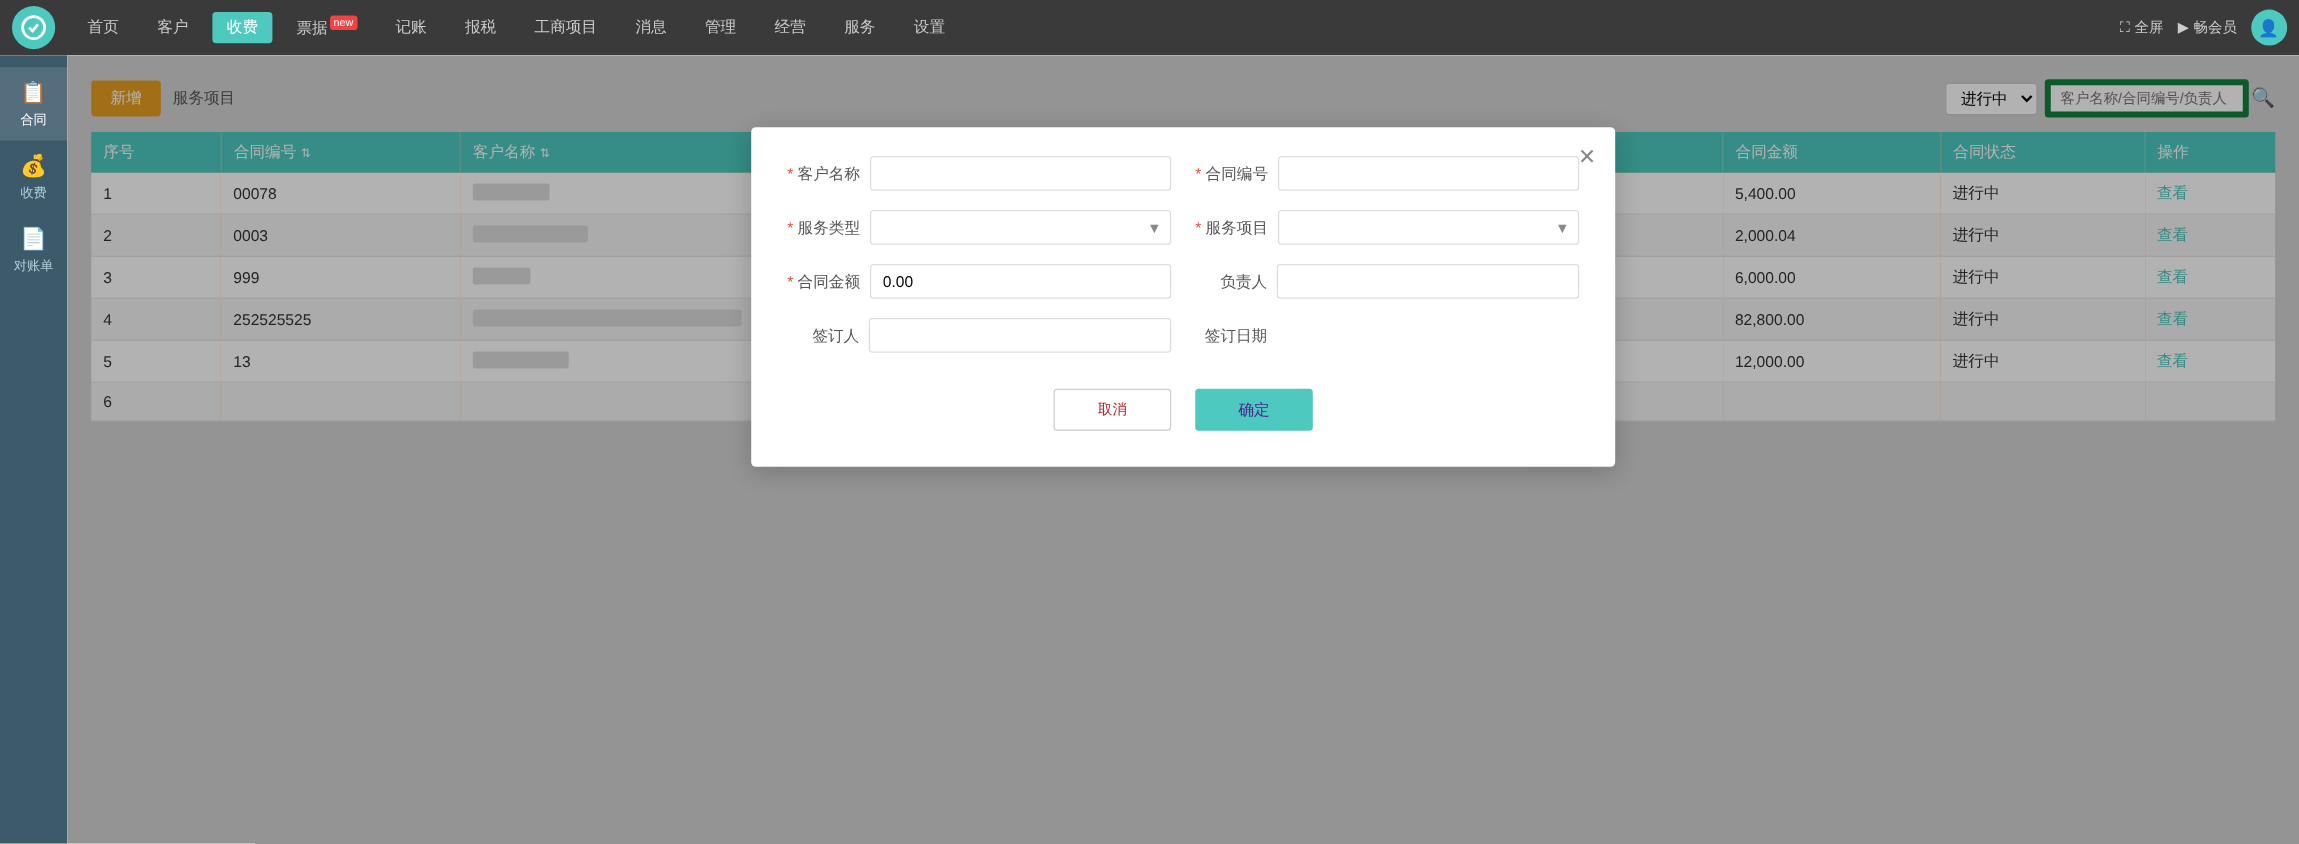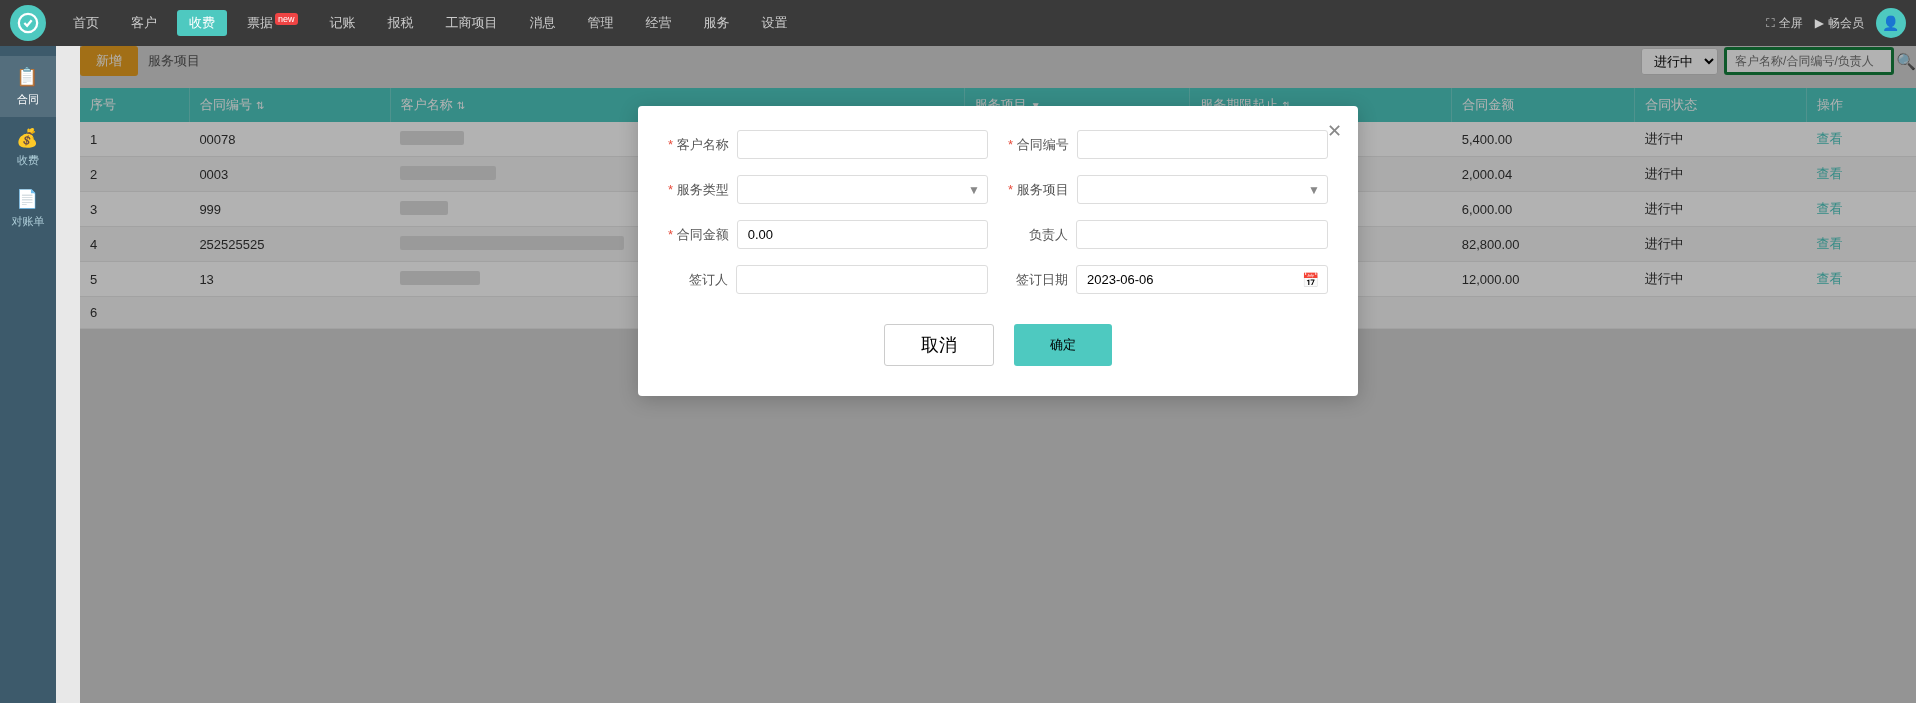--- a/index.html
+++ b/index.html
@@ -103,24 +103,23 @@
     .sidebar-icon {
       width: 22px; height: 22px;
       display: flex; align-items: center; justify-content: center;
       font-size: 18px;
     }
 
     
     .content {
       flex: 1;
       background: #d4d4d4;
-      padding: 0;
+      padding: 20px;
       overflow: auto;
       position: relative;
-      margin-left: 24px;
     }
 
     
     .toolbar {
       display: flex;
       align-items: center;
       gap: 10px;
       margin-bottom: 12px;
     }
     .btn-new {
@@ -144,21 +143,21 @@
     }
     .status-select {
       border: 1px solid #ccc;
       background: #fff;
       padding: 4px 8px;
       border-radius: 3px;
       font-size: 13px;
       cursor: pointer;
     }
     .search-box {
-      border: 3px solid #15803d;
+      border: 5px solid #15803d;
       background: #fff;
       padding: 4px 8px;
       border-radius: 3px;
       font-size: 12px;
       width: 170px;
       outline: none;
     }
     .search-btn {
       background: none;
       border: none;
@@ -322,26 +321,26 @@
       justify-content: center;
       gap: 20px;
       margin-top: 30px;
     }
     .btn-cancel {
       border: 1px solid #ccc;
       background: #fff;
       padding: 8px 36px;
       border-radius: 3px;
       cursor: pointer;
-      font-size: 18px;
-      color: #000000;
+      font-size: 12px;
+      color: #b91c1c;
     }
     .btn-confirm {
       background: #4ec9c0;
-      color: #000000;
+      color: #4c1d95;
       border: none;
       padding: 8px 36px;
       border-radius: 3px;
       cursor: pointer;
       font-size: 13px;
     }
 
     .th-sort { cursor: pointer; }
   </style>
 </head>
@@ -540,24 +539,20 @@
           </div>
         </div>
 
         <div class="form-row">
           <div class="form-field">
             <label class="form-label">签订人</label>
             <input class="form-input" type="text" style="">
           </div>
           <div class="form-field">
             <label class="form-label">签订日期</label>
-            <div class="date-input-wrap">
-              <input class="form-input" type="text" value="2023-06-06" style="">
-              <span class="cal-icon">📅</span>
-            </div>
           </div>
         </div>
 
 
         <div class="modal-footer">
           <button class="btn-cancel">取消</button>
           <button class="btn-confirm">确定</button>
         </div>
       </div>
     </div>

